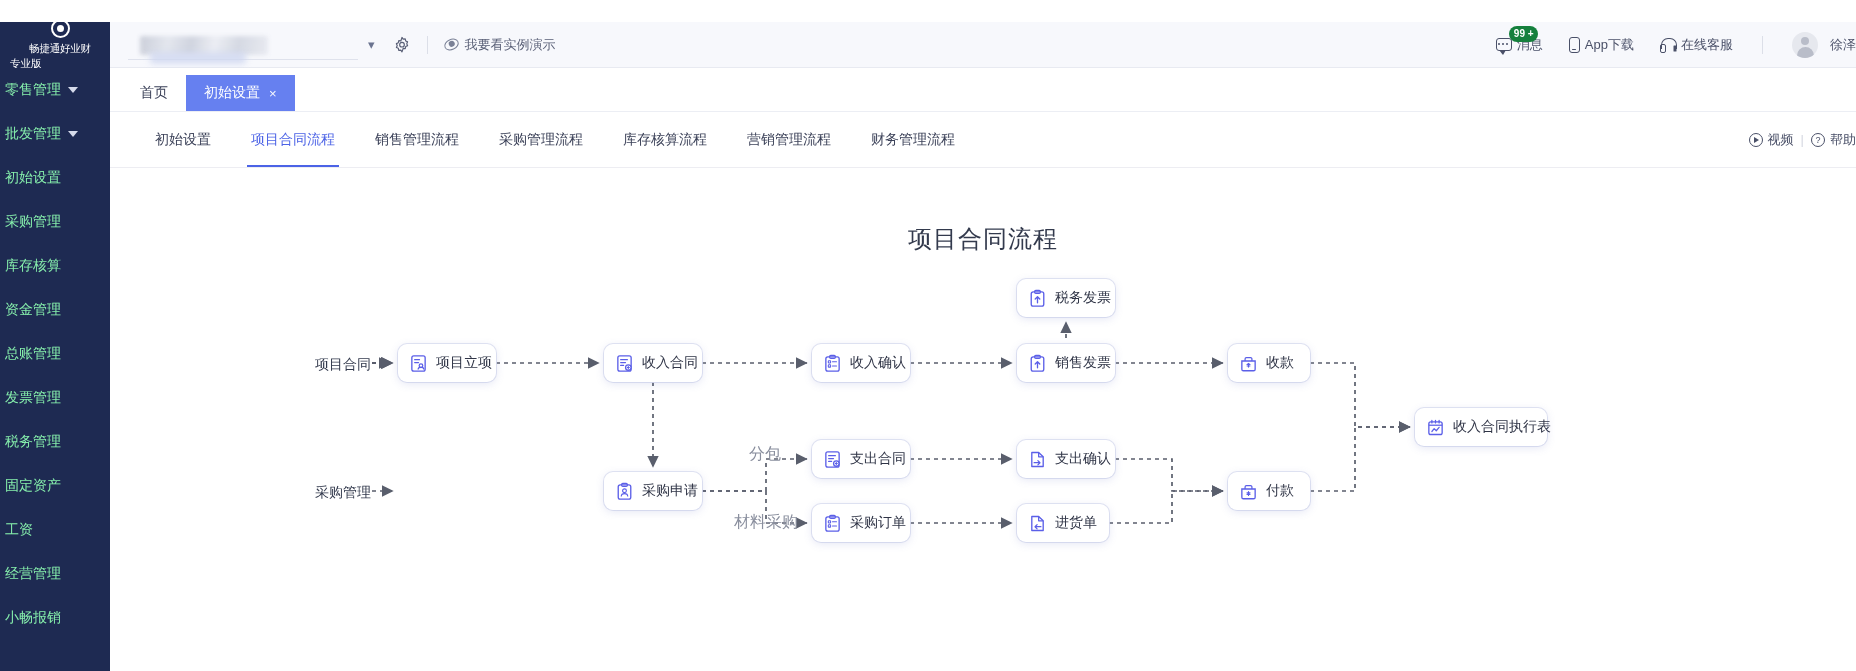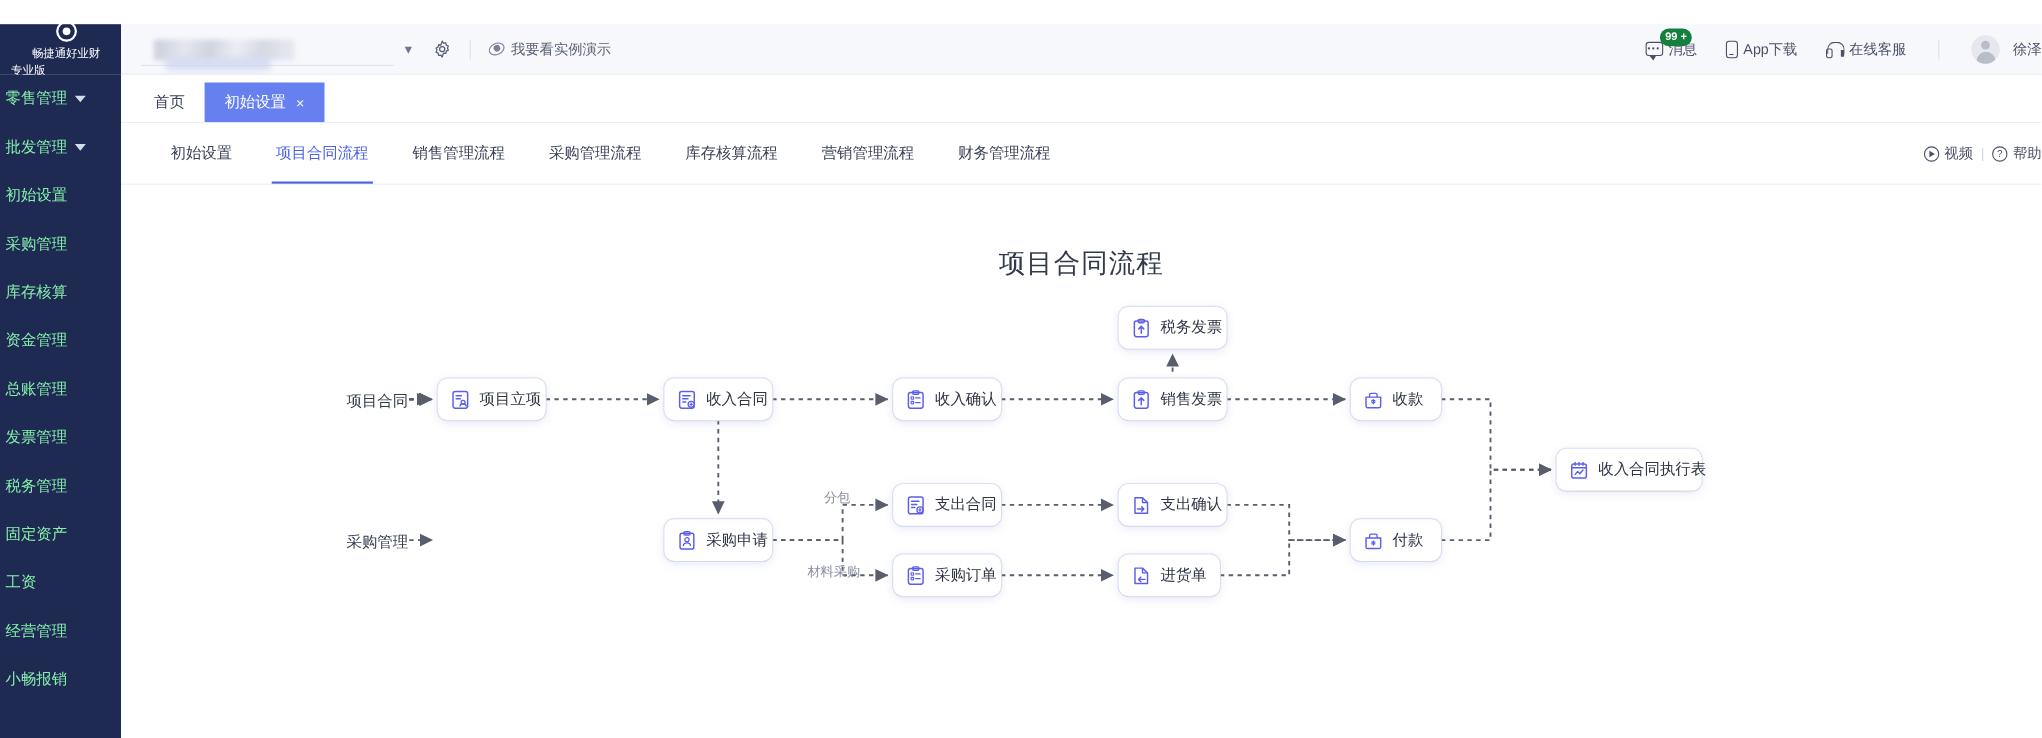--- a/index.html
+++ b/index.html
@@ -139,21 +139,21 @@
   .node{
     position:absolute; height:38px; background:#ffffff;
     border-radius:9px; display:flex; align-items:center; gap:8px;
     padding:0 14px 0 11px; cursor:pointer; white-space:nowrap;
     box-shadow: 0 2px 9px rgba(92,104,190,0.17), 0 0 0 1px rgba(225,228,243,0.9);
     font-size:14px; color:#2f3446;
   }
   .node .ni{ flex:0 0 auto; width:19px; height:19px; position:relative; }
 
   .rowlabel{ position:absolute; font-size:14px; color:#333a4d; white-space:nowrap; }
-  .edgelabel{ position:absolute; font-size:12px; color:#8a8f9e; white-space:nowrap; }
+  .edgelabel{ position:absolute; font-size:16px; color:#8a8f9e; white-space:nowrap; }
 
   
   .ni svg{ display:block; width:19px; height:19px; }
 </style>
 </head>
 <body>
 
 <div id="app">
 
   <div class="topstrip"></div>

